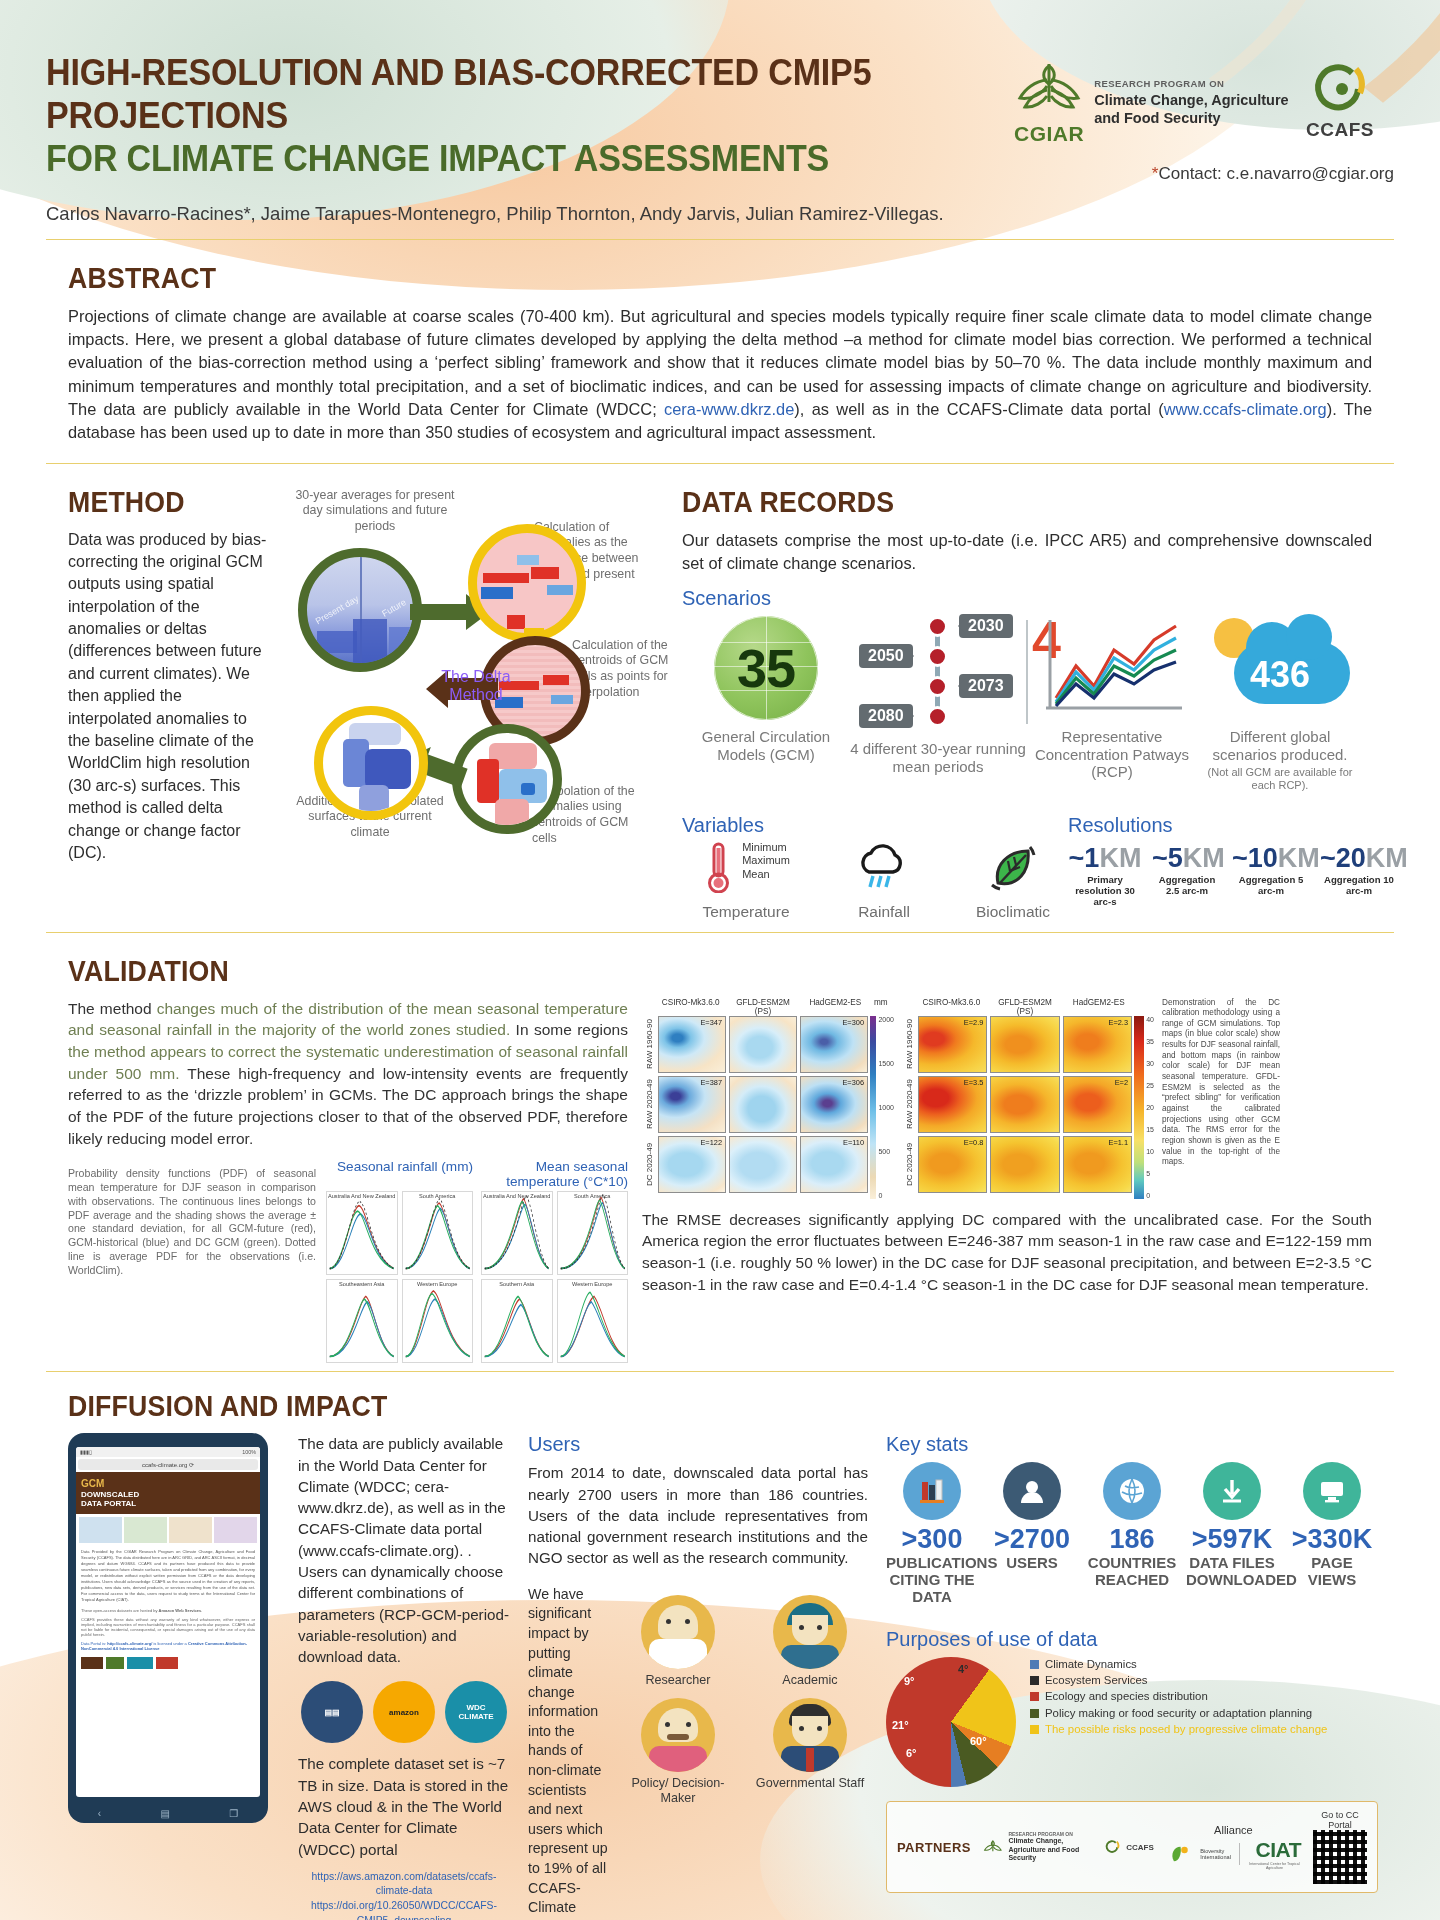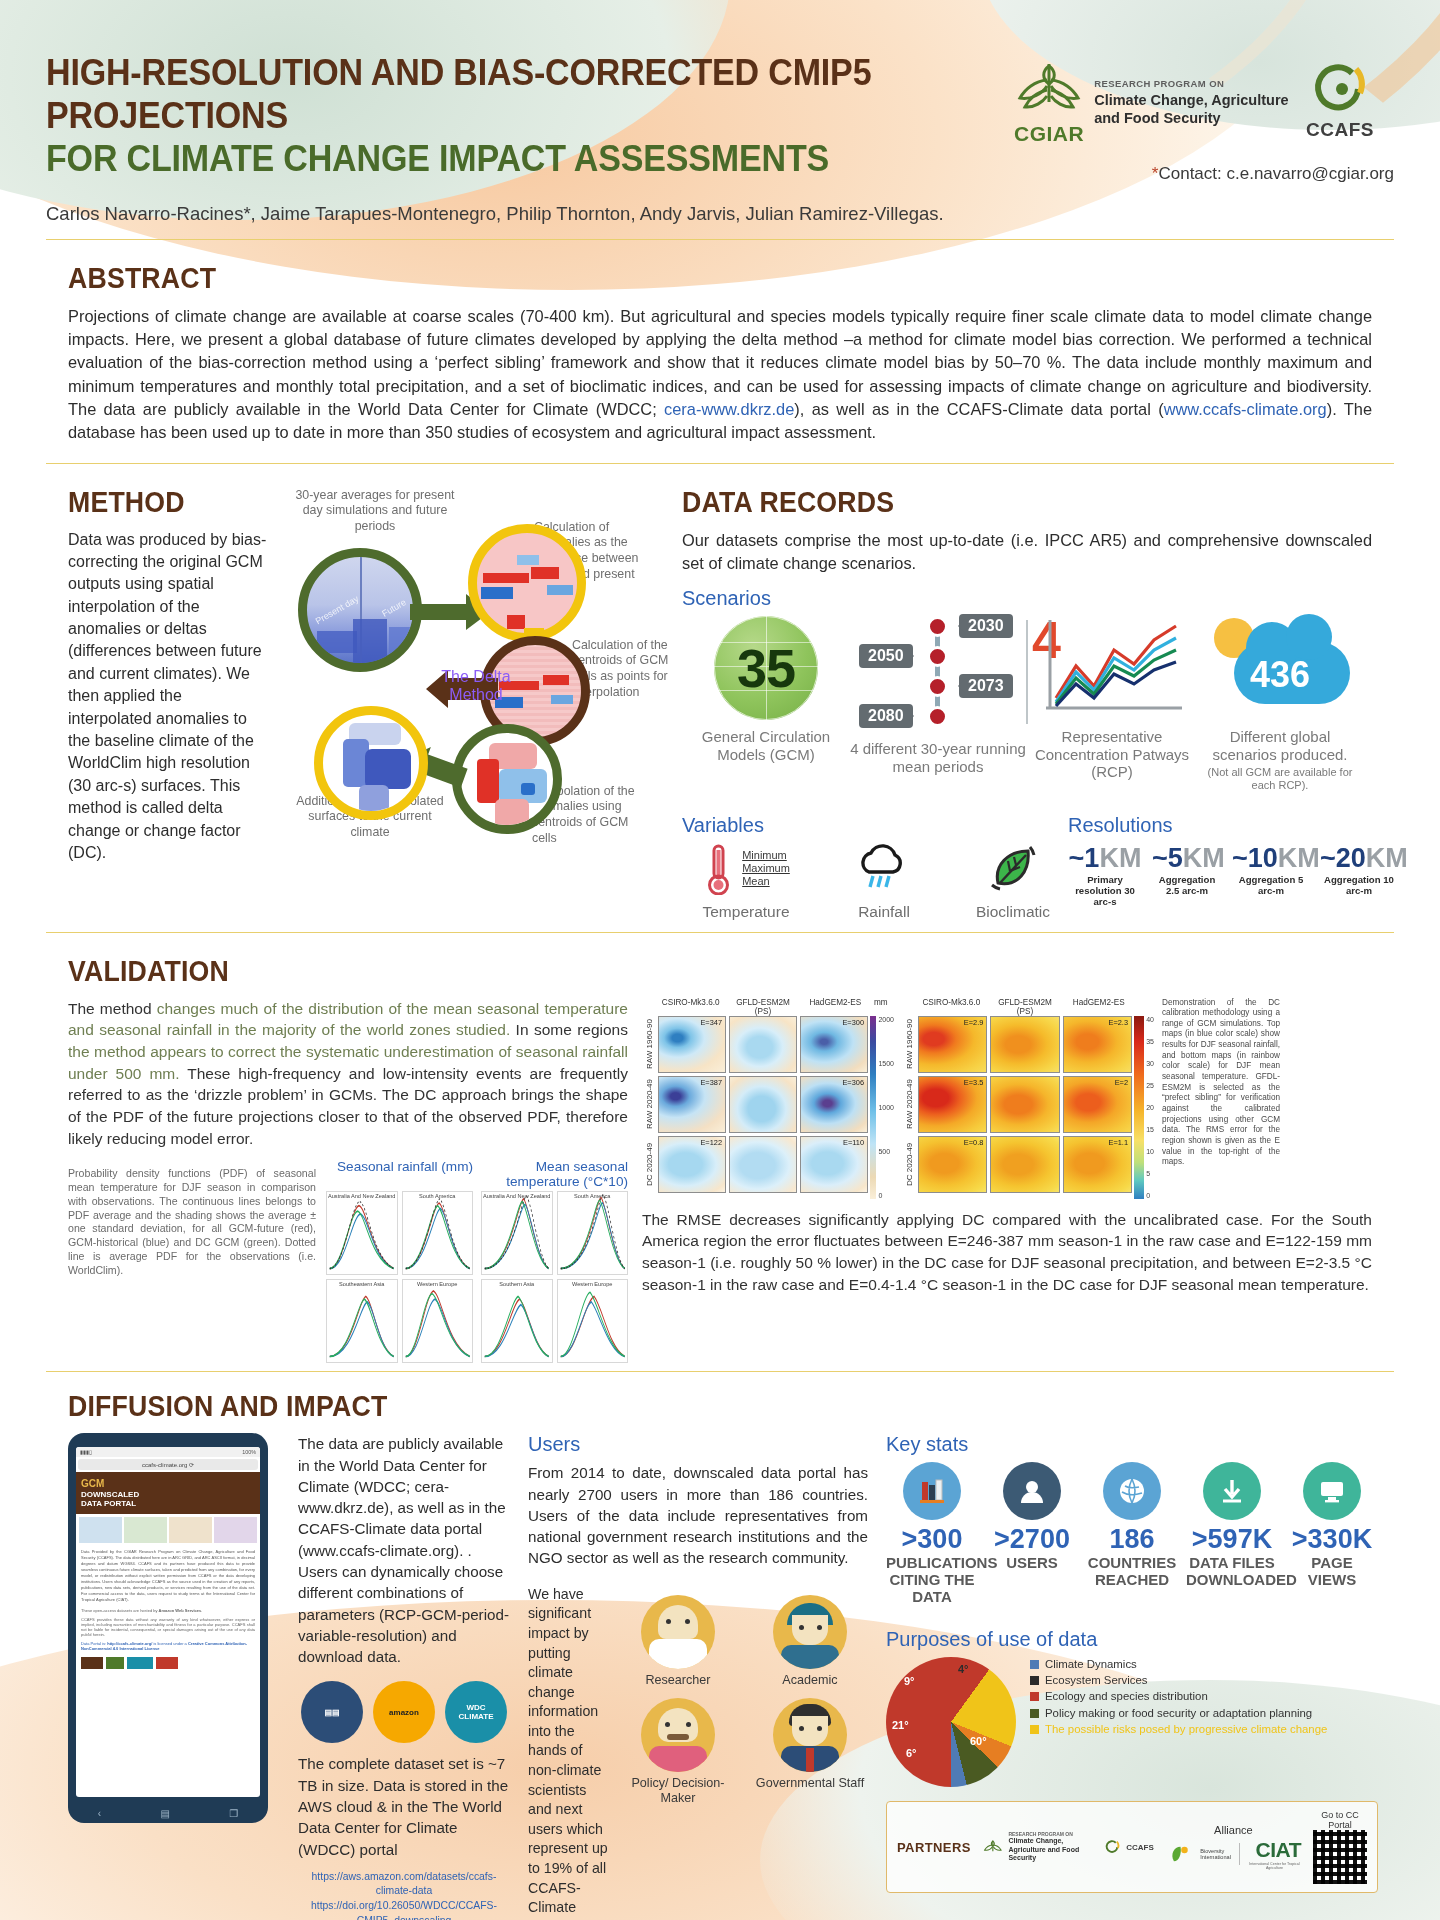--- a/index.html
+++ b/index.html
@@ -119,21 +119,21 @@
   .sun i { position:absolute; left:50%; top:50%; width:4px; height:30px; background:#f6c042; border-radius:2px; transform-origin: center; }
   .cloud { position:absolute; left: 24px; top: 26px; width: 116px; height: 62px; background:#35a9db; border-radius: 34px; }
   .cloud:before { content:""; position:absolute; left:12px; top:-20px; width:52px; height:52px; background:#35a9db; border-radius:50%;}
   .cloud:after { content:""; position:absolute; left:52px; top:-28px; width:46px; height:46px; background:#35a9db; border-radius:50%;}
   .cloud-num { position:absolute; z-index:3; left:0; right:0; top:38px; text-align:center; color:#fff; font-size:36px; font-weight:800;
      font-family:"Liberation Sans Narrow","Liberation Sans",sans-serif;}
 
   .vars-row { display:flex; align-items:flex-end; gap: 22px; margin-top: 4px;}
   .var-item { text-align:center; width: 128px;}
   .var-label { font-size: 15.5px; color:#6f6f6f; margin-top:6px;}
-  .thermo-wrap { display:flex; align-items:center; gap:6px; justify-content:center; height:56px;text-decoration:underline;}
+  .thermo-wrap { display:flex; gap:6px; justify-content:center; height:56px;}
   .thermo-txt { font-size: 11px; color:#3a3a3a; line-height:1.22; text-align:left;}
 
   .res-row { display:flex; gap: 10px; margin-top: 6px; align-items: flex-start;}
   .res-item { text-align:center; }
   .res-val { font-family:"Liberation Sans Narrow","Liberation Sans",sans-serif; font-weight:800; font-size: 27px; color:#1f3f7a;}
   .res-val .km { color:#9aa0a5; }
   .res-cap { font-size: 9.6px; color:#2d2d2d; line-height:1.18; font-weight:700;}
 
   
   .val-left { width: 560px; flex:none; }

